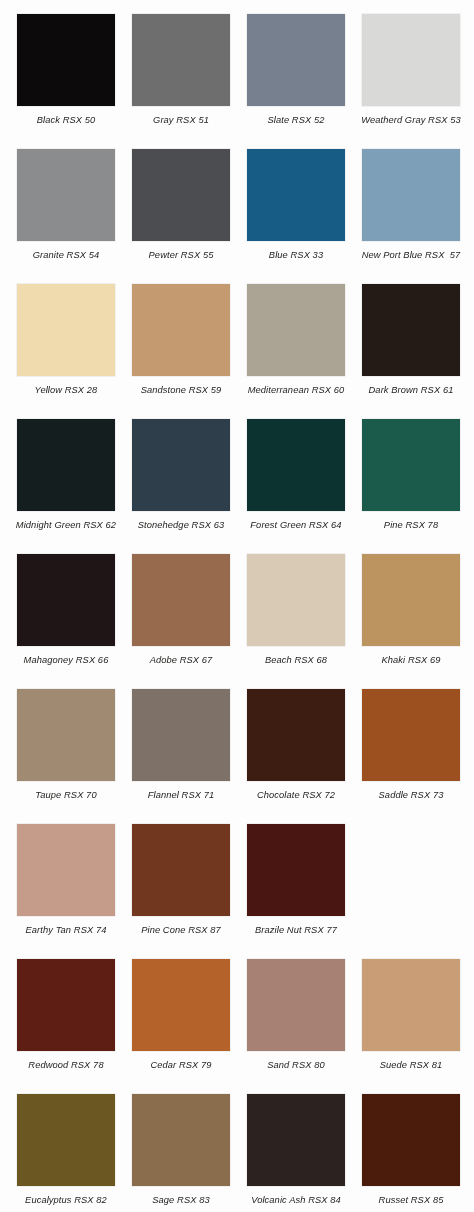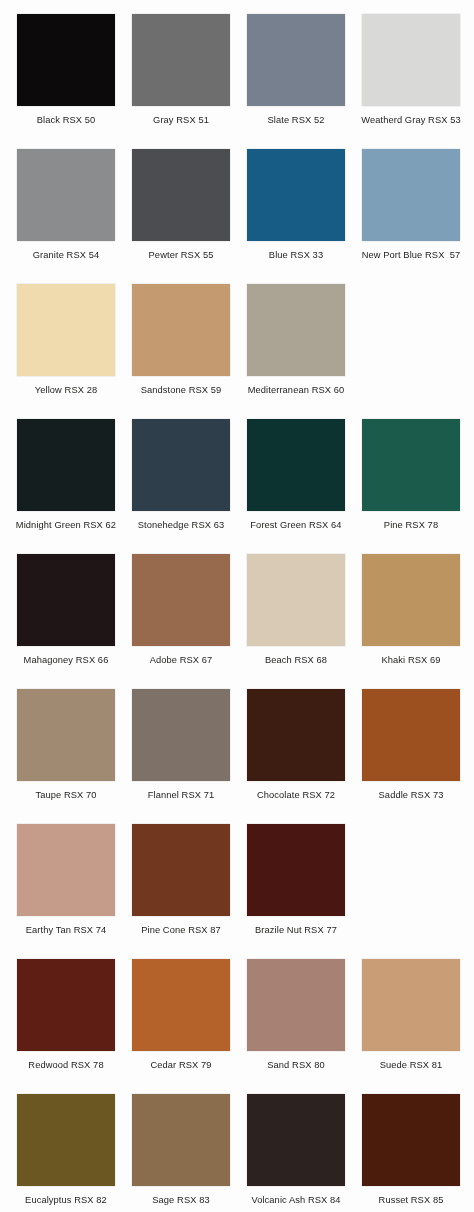--- a/index.html
+++ b/index.html
@@ -14,20 +14,21 @@
     background: #fdfdfd;
     overflow: hidden;
   }
   #chart {
     width: 474px;
     height: 1212px;
     display: flex;
     flex-direction: column;
     padding-top: 6px;
     box-sizing: border-box;
+    font-style: italic;
   }
   .swatch-row {
     display: flex;
     flex-direction: row;
     justify-content: flex-start;
     height: 135px;
     flex: 0 0 135px;
     padding-left: 14px;
     box-sizing: border-box;
   }
@@ -101,20 +102,24 @@
         <div class="swatch-label">Yellow RSX 28</div>
       </div>
       <div class="swatch-cell">
         <div class="swatch-chip" style="background-color: rgb(196, 154, 112);"></div>
         <div class="swatch-label">Sandstone RSX 59</div>
       </div>
       <div class="swatch-cell">
         <div class="swatch-chip" style="background-color: rgb(171, 163, 147);"></div>
         <div class="swatch-label">Mediterranean RSX 60</div>
       </div>
+      <div class="swatch-cell">
+        <div class="swatch-chip" style="background-color: rgb(36, 27, 23);"></div>
+        <div class="swatch-label">Dark Brown RSX 61</div>
+      </div>
     </div>
     <div class="swatch-row">
       <div class="swatch-cell">
         <div class="swatch-chip" style="background-color: rgb(20, 30, 30);"></div>
         <div class="swatch-label">Midnight Green RSX 62</div>
       </div>
       <div class="swatch-cell">
         <div class="swatch-chip" style="background-color: rgb(46, 63, 75);"></div>
         <div class="swatch-label">Stonehedge RSX 63</div>
       </div>

